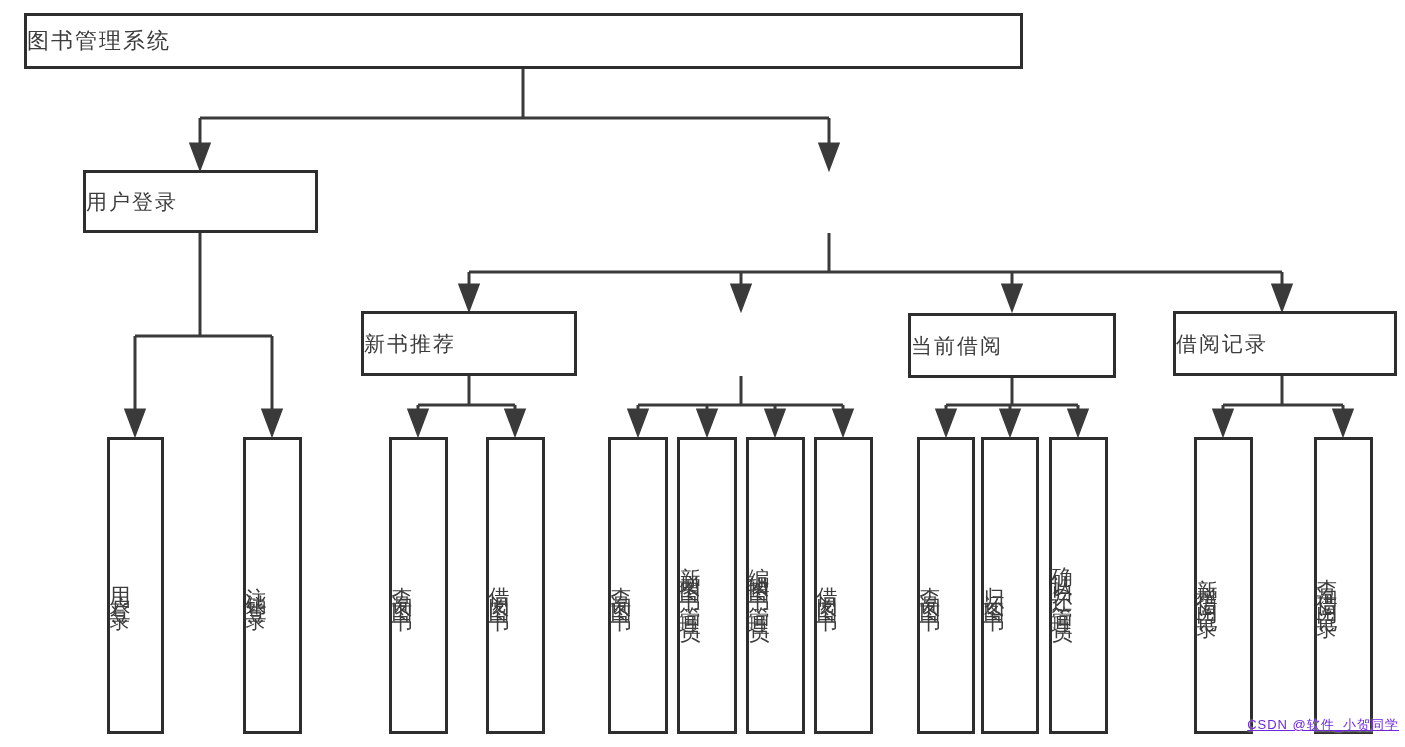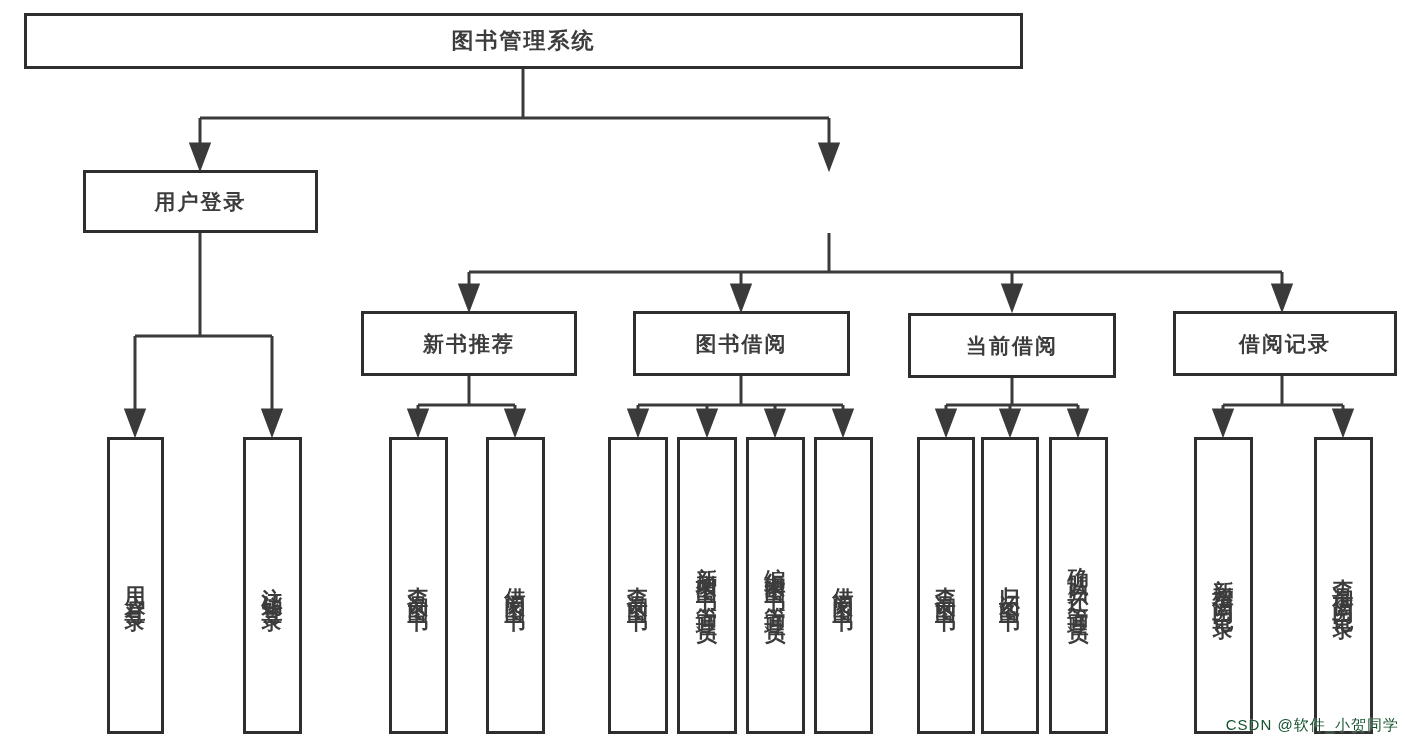--- a/index.html
+++ b/index.html
@@ -12,48 +12,48 @@
     overflow: hidden;
   }
   .stage svg { position: absolute; left: 0; top: 0; }
   .node {
     position: absolute;
     background: #ffffff;
     border: 3px solid #2e2e2e;
     box-sizing: border-box;
     display: flex;
     align-items: center;
-    justify-content: center;
+    justify-content: flex-start;
     color: #3c3c3c;
     z-index: 2;
-    font-weight: bold;
   }
   .node.h span {
     font-size: 21px;
     letter-spacing: 2px;
     white-space: nowrap;
   }
   .node.h.title span { font-size: 22px; }
   .node.v span {
     writing-mode: vertical-rl;
     text-orientation: mixed;
     font-size: 21px;
     line-height: 1;
     letter-spacing: 8px;
   }
   .watermark {
     position: absolute;
     right: 6px;
     top: 716px;
-    font-size: 15px;
-    color: #14532d;
+    font-size: 13px;
+    color: #6d28d9;
     text-shadow: 0 0 2px #ffffff;
     letter-spacing: 1px;
     z-index: 5;
     white-space: nowrap;
+    text-decoration: underline;
   }
 </style>
 </head>
 <body>
 
 <div class="stage">
 
   <svg width="1405" height="747" viewBox="0 0 1405 747" stroke="#3a3a3a" stroke-width="3" fill="#3a3a3a">
     <g>
       <line x1="523" y1="69" x2="523" y2="118"></line>
@@ -127,23 +127,20 @@
     <span>图书管理系统</span>
   </div>
 
   <div class="node h" style="left:83px;top:170px;width:235px;height:63px">
     <span>用户登录</span>
   </div>
 
   <div class="node h" style="left:361px;top:311px;width:216px;height:65px">
     <span>新书推荐</span>
   </div>
-  <div class="node h" style="left:633px;top:311px;width:217px;height:65px">
-    <span>图书借阅</span>
-  </div>
   <div class="node h" style="left:908px;top:313px;width:208px;height:65px">
     <span>当前借阅</span>
   </div>
   <div class="node h" style="left:1173px;top:311px;width:224px;height:65px">
     <span>借阅记录</span>
   </div>
 
   <div class="node v" style="left:107px;top:437px;width:57px;height:297px">
     <span>用户登录</span>
   </div>

